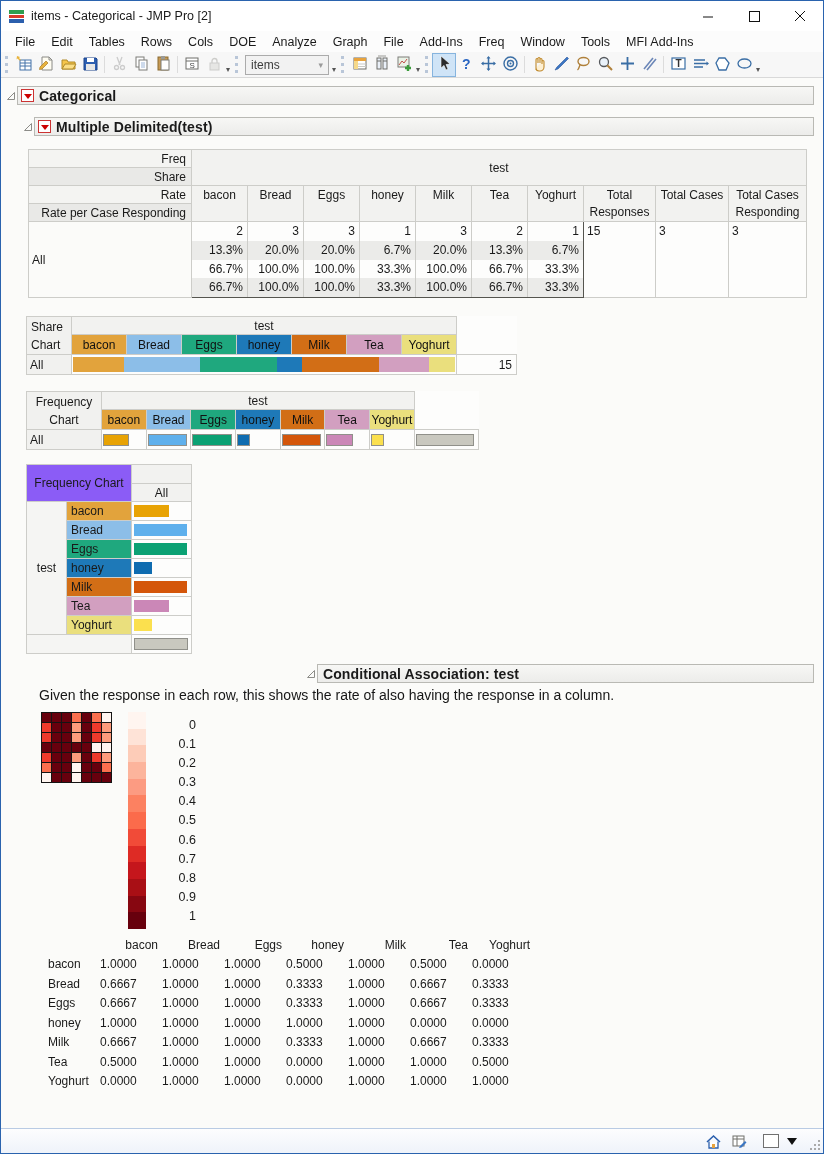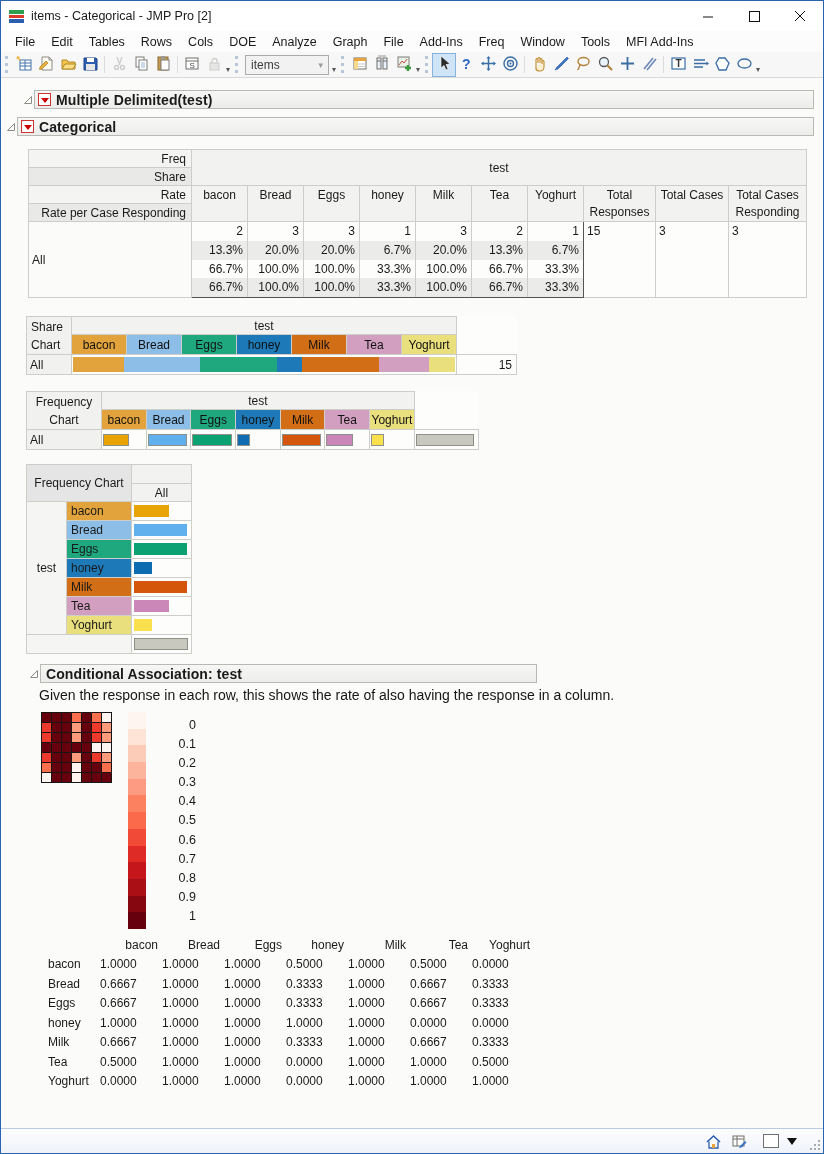--- a/index.html
+++ b/index.html
@@ -23,21 +23,21 @@
   .tbtn.disabled{opacity:.55;}
   .tsep{width:1px;height:17px;background:#dcdcdc;margin:0 3px;flex:none;}
   .tcombo{width:84px;height:20px;border:1px solid #ababab;background:#f2f2f2;display:flex;align-items:center;padding:0 5px;color:#3c3c3c;margin:0 2px;flex:none;}
   .tcombo .chev{margin-left:auto;color:#9a9a9a;font-size:9px;}
   .tdrop{font-size:8px;color:#555;align-self:flex-end;padding:0 3px 3px 1px;flex:none;}
   
   .content{flex:1;background:#fbfbf9;position:relative;}
   .outline-row{display:flex;align-items:center;padding-right:9px;}
   .o1{margin-top:8px;padding-left:4px;}
   .o2{margin-top:12px;padding-left:21px;}
-  .o3{margin-top:10px;padding-left:27px;}
+  .o3{margin-top:10px;padding-left:27px;justify-content:flex-end;}
   .disc{width:12px;display:flex;justify-content:center;flex:none;}
   .outline-header{flex:1;height:19px;border:1px solid #b9b9b4;background:linear-gradient(#f7f7f5,#ececea);display:flex;align-items:center;padding-left:3px;}
   .outline-header.fixedw{flex:none;width:497px;}
   .outline-title{font-weight:bold;font-size:14px;margin-left:5px;white-space:nowrap;letter-spacing:.1px;}
   .red-tri{width:13px;height:13px;background:#fff;border:1px solid #cc3333;display:flex;align-items:center;justify-content:center;flex:none;}
   .red-tri::after{content:"";border:4px solid transparent;border-top:5px solid #cc0000;margin-top:5px;}
   
   table.jtbl{border-collapse:collapse;table-layout:fixed;background:#fdfdfc;}
   table.jtbl td{border:1px solid #cdcdc9;padding:0;font-size:12px;overflow:hidden;white-space:nowrap;}
   table.main-tbl{border:1px solid #8f8f8b;margin:13px 0 0 27px;width:778px;}
@@ -62,21 +62,21 @@
   .leg{ text-align:center;font-size:12.5px;height:20px;color:#111;}
   .sc-all{background:#f1f1ef;padding-left:3px !important;height:19px;font-size:12.5px;}
   .sc-barcell{vertical-align:middle;background:#fdfdfc;}
   .share-bar{display:flex;height:15px;margin:2px 1px;}
   .share-bar div{height:100%;}
   .sc-tot{text-align:right;padding-right:4px !important;}
   .fc-barcell{vertical-align:middle;background:#fdfdfc;height:20px;}
   .fbar{height:12px;border:1px solid #90908a;margin:3px 0 3px 1px;}
   
   table.vc-tbl{border:1px solid #8f8f8b;margin:14px 0 0 25px;}
-  .vc-hdr{background:#e5e5e5;text-align:center;vertical-align:middle;font-size:12.5px;}
+  .vc-hdr{background:#8b5cf6;text-align:center;vertical-align:middle;font-size:12.5px;}
   .vc-empty{background:#f2f2f0;height:19px;}
   .vc-all{background:#f2f2f0;text-align:center;height:18px;font-size:12.5px;}
   .vc-test{background:#f5f5f3;text-align:center;vertical-align:middle;font-size:12.5px;}
   .vc-cat{padding-left:4px !important;height:18px;font-size:12.5px;}
   .vc-barcell{background:#fdfdfc;vertical-align:middle;}
   .vbar{height:12px;margin:3px 0 3px 2px;}
   .vbar.gray{border:1px solid #90908a;}
   .vc-bot{background:#f5f5f3;height:18px;}
   
   .cond-desc{margin:4px 0 0 38px;font-size:14px;line-height:17px;width:690px;color:#161616;}
@@ -316,40 +316,40 @@
       </div>
       <div class="tbtn">
         <span><svg width="17" height="17" viewBox="0 0 17 17">
             <ellipse cx="8.5" cy="8.5" rx="6.5" ry="4.5" fill="none" stroke="#3a6ea5" stroke-width="1.3" <="" svg=""></ellipse>
           </svg></span>
       </div>
       <div class="tdrop">▾</div>
     </div>
 
   <div class="content">
+    <div class="outline-row o1">
+      <span class="disc">
+          <svg width="10" height="10">
+            <path d="M8.5 1.5v7h-7z" fill="#fbfbf9" stroke="#8c8c88"></path>
+          </svg>
+        </span>
+      <div class="outline-header">
+        <span class="red-tri"></span>
+        <span class="outline-title">Categorical</span>
+      </div>
+    </div>
     <div class="outline-row o2">
       <span class="disc">
           <svg width="10" height="10">
             <path d="M8.5 1.5v7h-7z" fill="#fbfbf9" stroke="#8c8c88"></path>
           </svg>
         </span>
       <div class="outline-header">
         <span class="red-tri"></span>
         <span class="outline-title">Multiple Delimited(test)</span>
-      </div>
-    </div>
-    <div class="outline-row o1">
-      <span class="disc">
-          <svg width="10" height="10">
-            <path d="M8.5 1.5v7h-7z" fill="#fbfbf9" stroke="#8c8c88"></path>
-          </svg>
-        </span>
-      <div class="outline-header">
-        <span class="red-tri"></span>
-        <span class="outline-title">Categorical</span>
       </div>
     </div>
 
     <table class="jtbl main-tbl" id="freq-table">
         <colgroup>
           <col style="width: 163px;">
           <col style="width: 56px;">
           <col style="width: 56px;">
           <col style="width: 56px;">
           <col style="width: 56px;">

